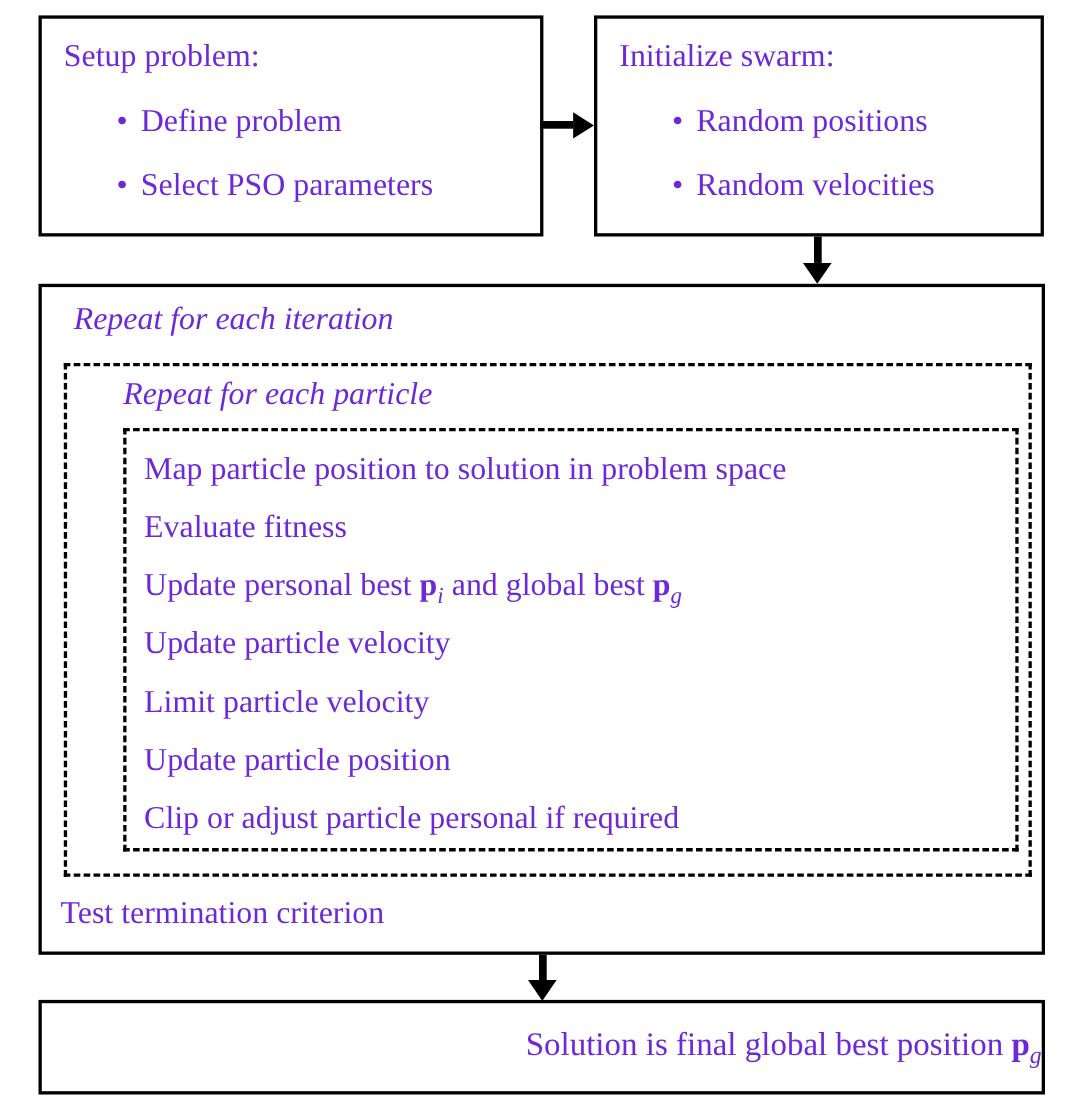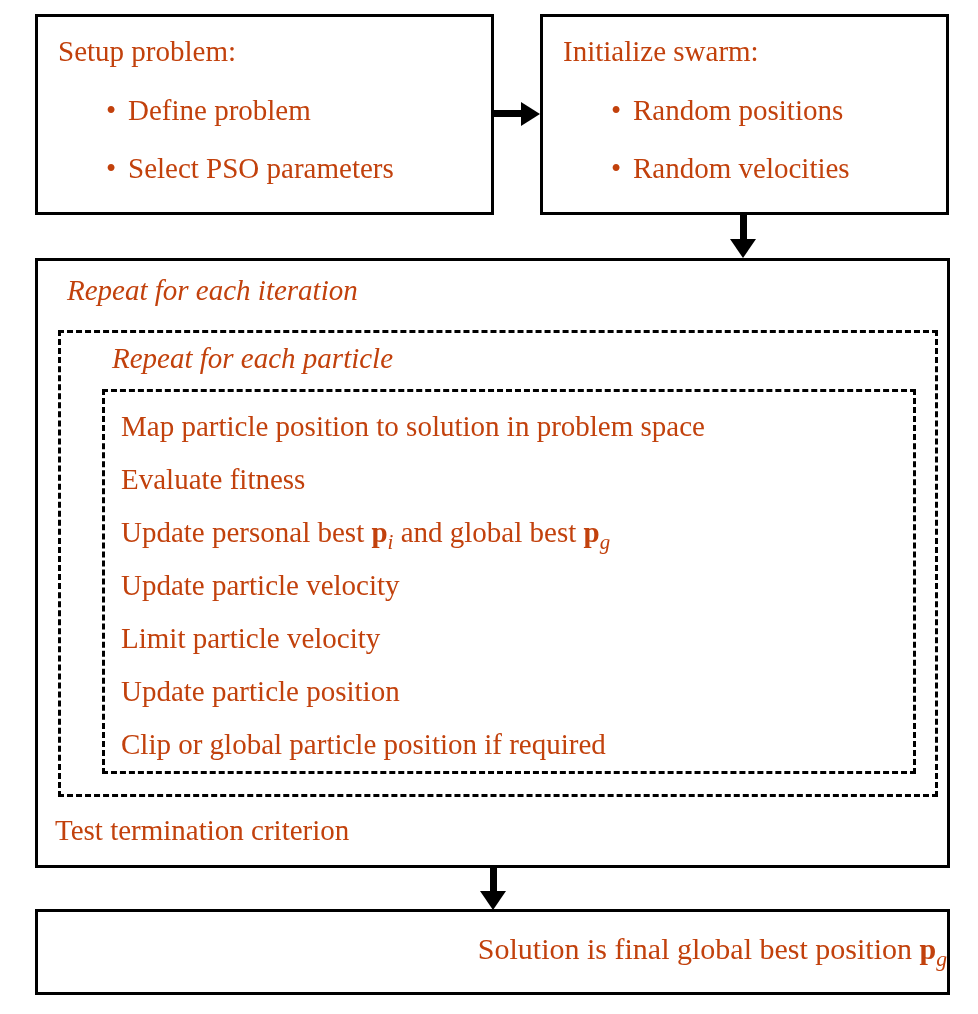--- a/index.html
+++ b/index.html
@@ -6,21 +6,21 @@
     margin: 0;
     padding: 0;
     background: #ffffff;
   }
   #canvas {
     position: relative;
     width: 978px;
     height: 1014px;
     background: #ffffff;
     font-family: "Liberation Serif", serif;
-    color: #c2410c;
+    color: #6d28d9;
     overflow: hidden;
   }
   .box {
     position: absolute;
     border: 3px solid #000000;
     background: #ffffff;
     box-sizing: border-box;
   }
   .dashed-box {
     position: absolute;
@@ -73,21 +73,21 @@
     font-weight: bold;
   }
   sub {
     font-style: italic;
     font-size: 0.72em;
   }
   #setup-box   { left: 35px;  top: 14px;  width: 459px; height: 201px; }
   #init-box    { left: 540px; top: 14px;  width: 409px; height: 201px; }
   #iter-box    { left: 35px;  top: 258px; width: 915px; height: 610px; }
   #particle-box{ left: 58px;  top: 330px; width: 880px; height: 467px; }
-  #steps-box   { left: 102px; top: 389px; width: 814px; height: 385px; }
+  #steps-box   { left: 112px; top: 389px; width: 814px; height: 385px; }
   #solution-box{
     left: 35px; top: 909px; width: 915px; height: 86px;
     display: flex; align-items: center; justify-content: flex-end;
     font-size: 30px;
   }
   #iter-label     { left: 55px;  top: 272px; }
   #particle-label { left: 100px; top: 340px; }
   #termination-label { left: 55px; top: 812px; }
 
   .arrow-h {
@@ -164,21 +164,21 @@
   <div id="particle-box" class="dashed-box"></div>
   <div id="particle-label" class="loop-label">Repeat for each particle</div>
 
   <div id="steps-box" class="dashed-box steps">
     <div class="step">Map particle position to solution in problem space</div>
     <div class="step">Evaluate fitness</div>
     <div class="step"><span>Update personal best </span><span class="vec">p</span><sub>i</sub><span> and global best </span><span class="vec">p</span><sub>g</sub></div>
     <div class="step">Update particle velocity</div>
     <div class="step">Limit particle velocity</div>
     <div class="step">Update particle position</div>
-    <div class="step">Clip or global particle position if required</div>
+    <div class="step">Clip or adjust particle personal if required</div>
   </div>
 
   <div id="termination-label" class="plain-label">Test termination criterion</div>
 
   <div id="arrow-iter-solution" class="arrow-v">
     <div class="line"></div>
     <div class="head"></div>
   </div>
 
   <div id="solution-box" class="box">

